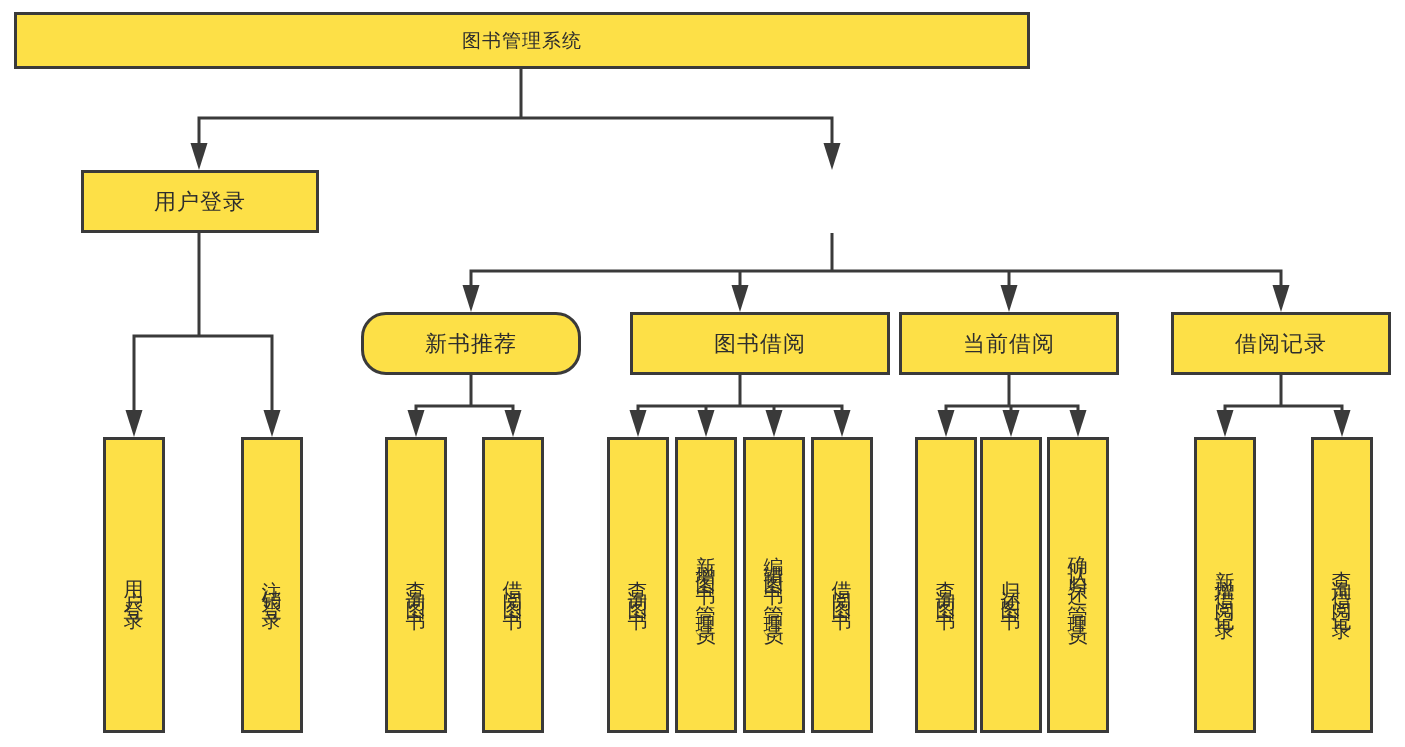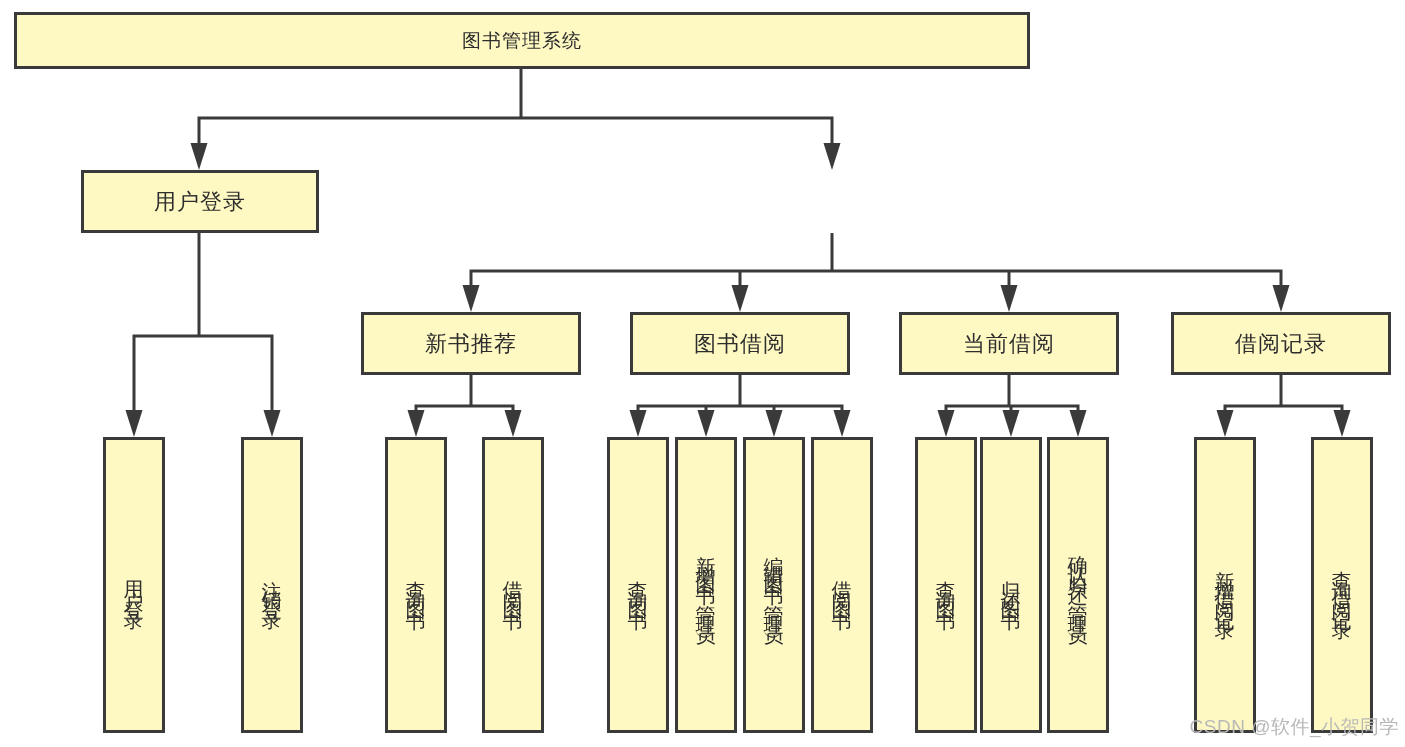--- a/index.html
+++ b/index.html
@@ -18,21 +18,21 @@
   .connectors {
     position: absolute;
     left: 0;
     top: 0;
     pointer-events: none;
   }
   .node {
     position: absolute;
     box-sizing: border-box;
     border: 3px solid #3a3a3a;
-    background: #fef9c3;
+    background: #fde047;
     display: flex;
     align-items: center;
     justify-content: center;
     color: #2d2d2d;
   }
   .hbox {
     font-size: 22px;
     letter-spacing: 1px;
     white-space: nowrap;
   }
@@ -103,24 +103,24 @@
   </svg>
 
   <div class="node hbox root" style="left:14px; top:12px; width:1016px; height:57px;">
     <span>图书管理系统</span>
   </div>
 
   <div class="node hbox" style="left:81px; top:170px; width:238px; height:63px;">
     <span>用户登录</span>
   </div>
 
-  <div class="node hbox" style="left:361px; top:312px; width:220px; height:63px;">
+  <div class="node hbox" style="left:361px; top:312px; width:220px; height:63px;border-radius:25px;">
     <span>新书推荐</span>
   </div>
-  <div class="node hbox" style="left:630px; top:312px; width:220px; height:63px;">
+  <div class="node hbox" style="left:630px; top:312px; width:260px; height:63px;">
     <span>图书借阅</span>
   </div>
   <div class="node hbox" style="left:1171px; top:312px; width:220px; height:63px;">
     <span>借阅记录</span>
   </div>
   <div class="node hbox" style="left:899px; top:312px; width:220px; height:63px;">
     <span>当前借阅</span>
   </div>
 
   <div class="node vbox" style="left:103px; top:437px; width:62px; height:296px;">
@@ -160,15 +160,14 @@
     <span>确认归还（管理员）</span>
   </div>
 
   <div class="node vbox" style="left:1194px; top:437px; width:62px; height:296px;">
     <span>新增借阅记录</span>
   </div>
   <div class="node vbox" style="left:1311px; top:437px; width:62px; height:296px;">
     <span>查询借阅记录</span>
   </div>
 
-  <div class="watermark">CSDN @软件_小贺同学</div>
 
 </div>
 
 </body></html>

